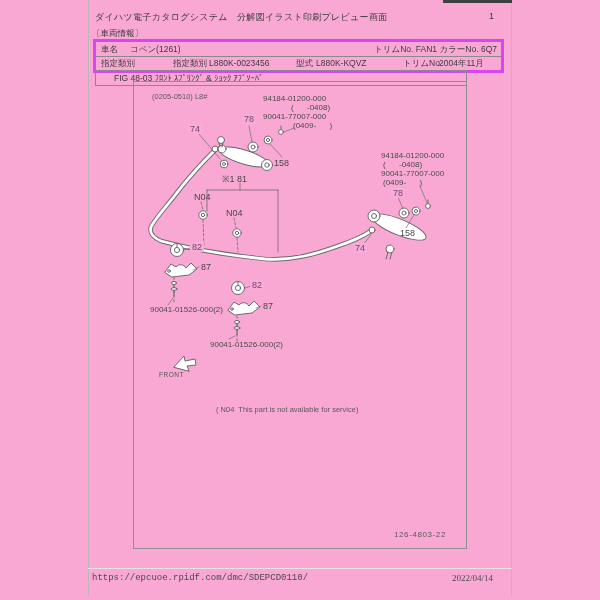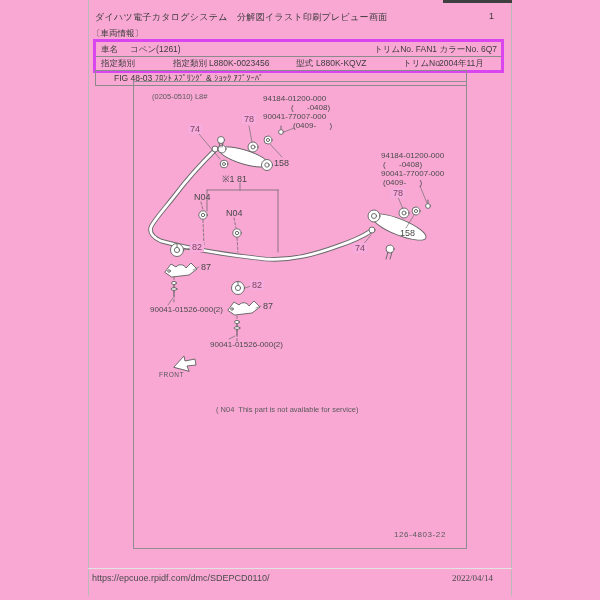--- a/index.html
+++ b/index.html
@@ -20,21 +20,21 @@
   .frame{position:absolute;left:133px;top:81px;width:332px;height:466px;border:1px solid #8f8f8f;}
   .diagram-svg{position:absolute;left:0;top:0;width:600px;height:600px;}
   .callout{position:absolute;font-size:9px;color:#474747;white-space:pre;line-height:10px;}
   .hl{background:var(--pink,#f6acdc);color:var(--pinktext,#7c4660);padding:0 2px;border-radius:1px;}
   .pn{font-size:8px;line-height:9px;color:#4a4a4a;}
   .pnblock div{white-space:pre;}
   .small-note{position:absolute;font-size:8px;color:#474747;white-space:pre;}
   .mono-note{position:absolute;font-size:7.5px;font-family:Liberation Sans, sans-serif;color:#5a5a5a;white-space:pre;}
   .front-label{position:absolute;font-size:6.5px;letter-spacing:.5px;color:#555;}
   .draw-no{position:absolute;font-size:8px;letter-spacing:.6px;color:#5a5a5a;}
-  .footer-url{position:absolute;left:92px;top:573px;font-size:9px;font-family:Liberation Sans, sans-serif;color:#4a4a4a;}
+  .footer-url{position:absolute;left:92px;top:573px;font-size:9px;font-family:Liberation Mono, monospace;color:#4a4a4a;}
   .footer-date{position:absolute;left:452px;top:573px;font-size:9px;font-family:"Liberation Serif",serif;color:#4a4a4a;}
 </style>
 </head>
 <body>
 
 <div class="canvas">
 
   <div class="vline" style="left:88px;"></div>
   <div class="vline" style="left:511px;"></div>
   <div class="topbar"></div>

